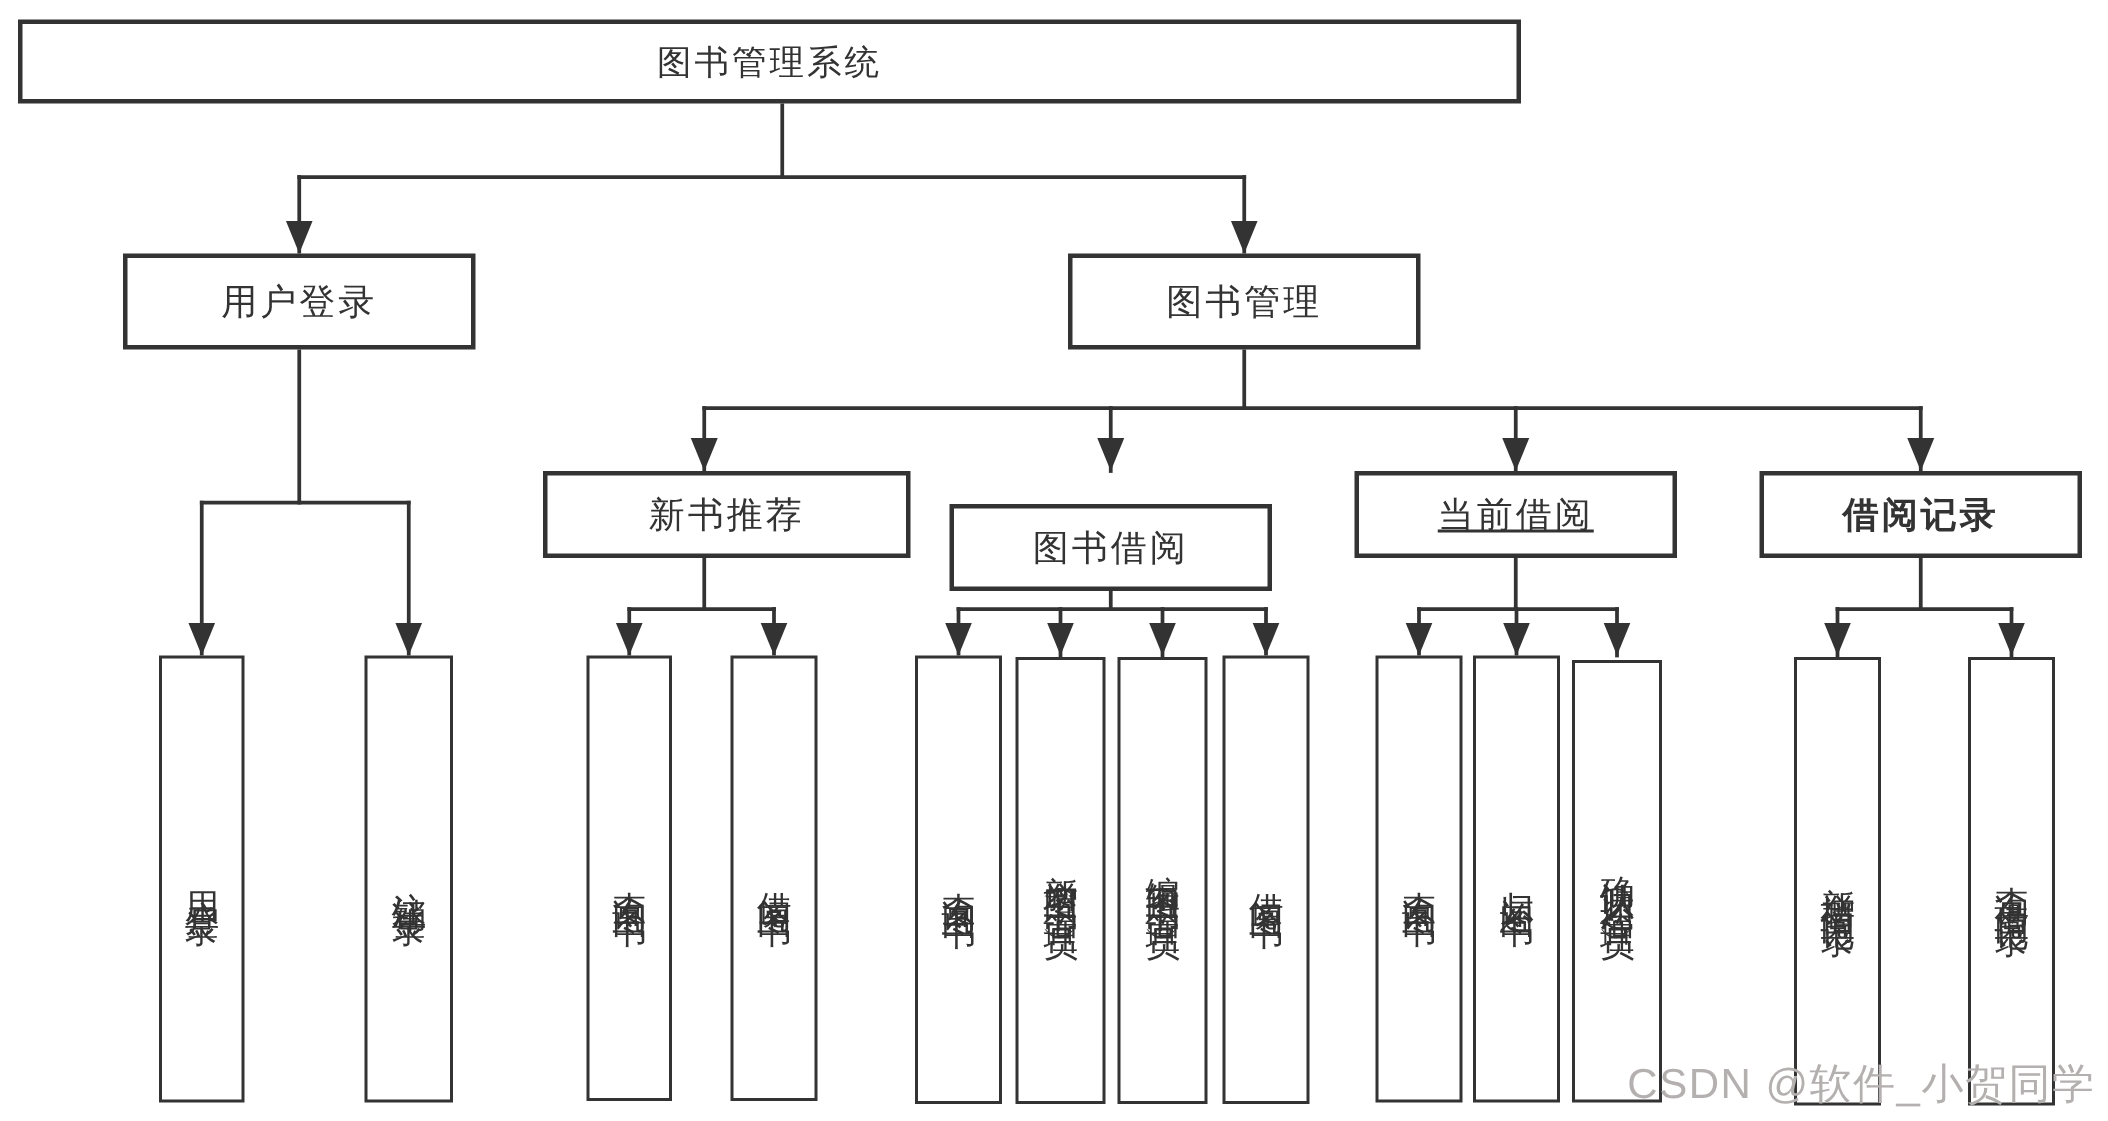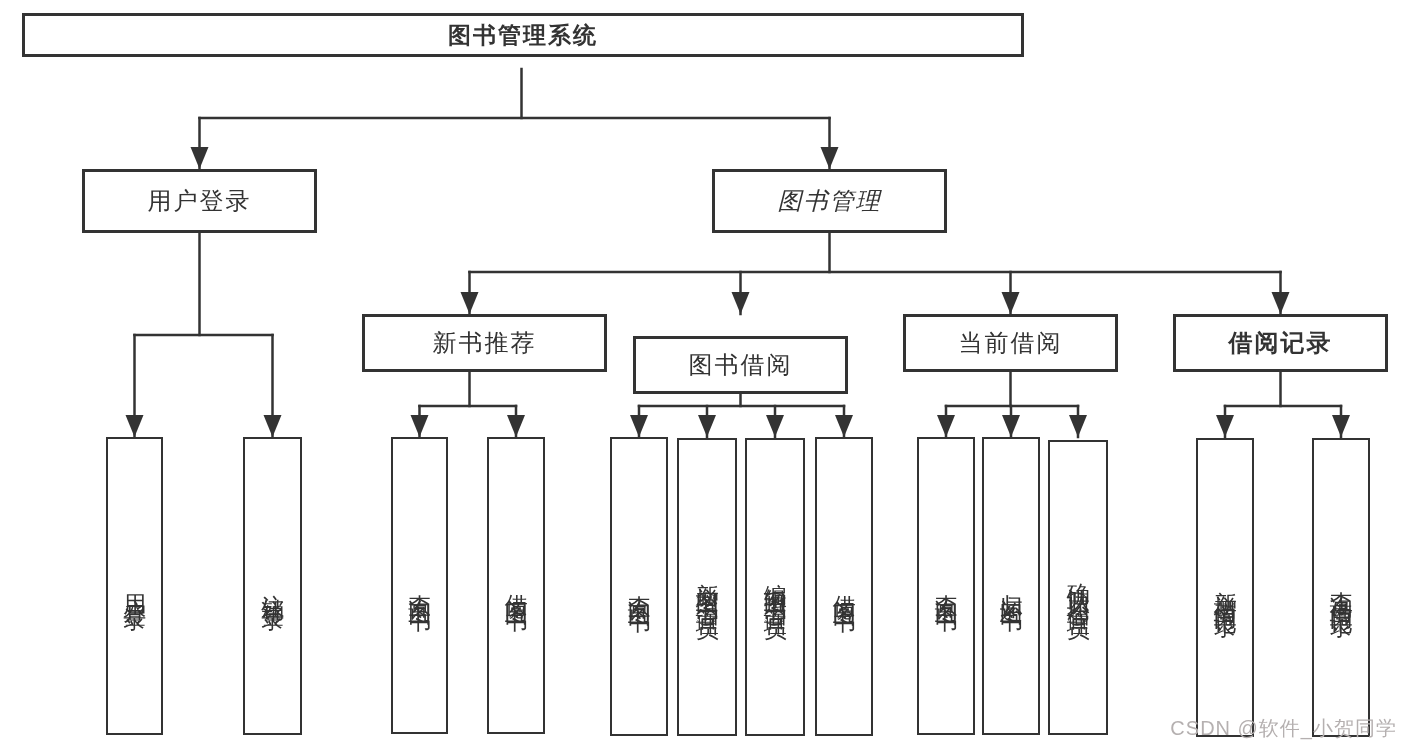--- a/index.html
+++ b/index.html
@@ -43,21 +43,21 @@
     justify-content: center;
     font-size: 23px;
     letter-spacing: 5px;
     color: #333333;
     line-height: 1.1;
   }
   #watermark {
     position: absolute;
     right: 8px;
     bottom: 5px;
-    font-size: 20px;
+    font-size: 28px;
     letter-spacing: 1px;
     color: #b5b0b0;
     z-index: 5;
     white-space: nowrap;
   }
 </style>
 </head>
 <body>
 
 <div id="canvas">
@@ -105,28 +105,28 @@
       <path d="M1011 406 V437" marker-end="url(#arrow)"></path>
       <path d="M1078 406 V437" marker-end="url(#arrow)"></path>
 
       <path d="M1280.5 372 V406"></path>
       <path d="M1225 406 H1341"></path>
       <path d="M1225 406 V437" marker-end="url(#arrow)"></path>
       <path d="M1341 406 V437" marker-end="url(#arrow)"></path>
     </g>
   </svg>
 
-  <div class="hbox root" style="left:22px; top:13px; width:1002px; height:44px;font-weight:bold;">图书管理系统</div>
+  <div class="hbox root" style="left:12px; top:13px; width:1002px; height:56px;">图书管理系统</div>
 
   <div class="hbox" style="left:82px; top:169px; width:235px; height:64px;">用户登录</div>
-  <div class="hbox" style="left:712px; top:169px; width:235px; height:64px;font-style:italic;">图书管理</div>
+  <div class="hbox" style="left:712px; top:169px; width:235px; height:64px;">图书管理</div>
 
   <div class="hbox" style="left:362px; top:314px; width:245px; height:58px;">新书推荐</div>
   <div class="hbox" style="left:633px; top:314px; width:215px; height:58px;margin-top:22px;">图书借阅</div>
-  <div class="hbox" style="left:903px; top:314px; width:215px; height:58px;">当前借阅</div>
+  <div class="hbox" style="left:903px; top:314px; width:215px; height:58px;text-decoration:underline;">当前借阅</div>
   <div class="hbox" style="left:1173px; top:314px; width:215px; height:58px;font-weight:bold;">借阅记录</div>
 
   <div class="vbox" style="left:106px; top:437px; width:57px; height:298px;">用户登录</div>
   <div class="vbox" style="left:243px; top:437px; width:59px; height:298px;">注销登录</div>
 
   <div class="vbox" style="left:391px; top:437px; width:57px; height:297px;">查询图书</div>
   <div class="vbox" style="left:487px; top:437px; width:58px; height:297px;">借阅图书</div>
 
   <div class="vbox" style="left:610px; top:437px; width:58px; height:299px;">查询图书</div>
   <div class="vbox" style="left:677px; top:438px; width:60px; height:298px;">新增图书（管理员）</div>

